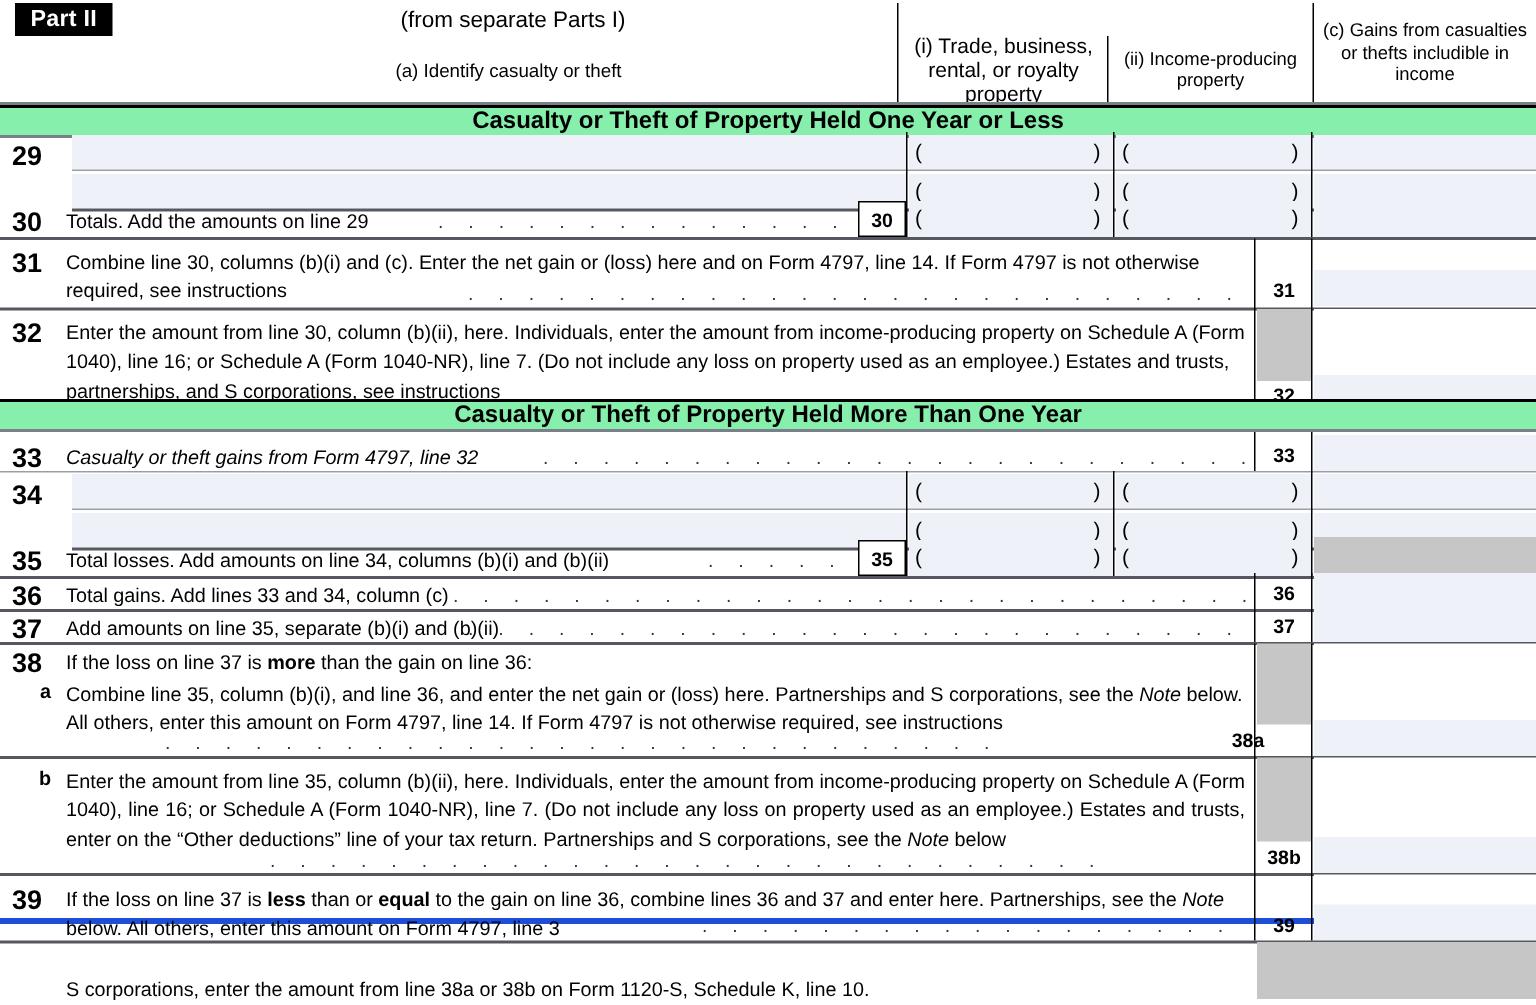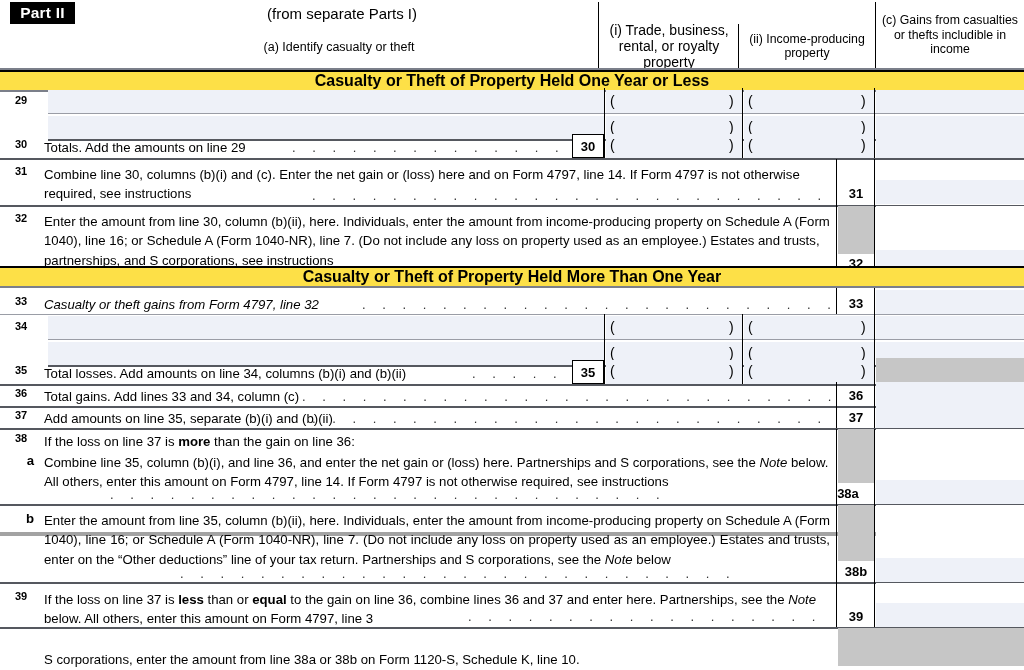--- a/index.html
+++ b/index.html
@@ -5,23 +5,23 @@
   html,body{margin:0;padding:0;}
   body{
     width:1024px;height:670px;
     background:#ffffff;
     font-family:"Liberation Sans", sans-serif;
     color:#000;
     overflow:hidden;
   }
   .form{
     position:relative;
-    width:1024px;height:536px;
+    width:1024px;height:616px;
     box-sizing:border-box;
-    border-bottom:4px solid #a3a3a3;
+    border-bottom:4px solid #1d4ed8;
   }
   .abs{position:absolute;}
   .gray{background:#c6c6c6;}
   .bold{font-weight:bold;}
   .ital{font-style:italic;}
 
   
   .hdr{position:absolute;left:0;top:0;width:1024px;height:70px;}
   .partii{
     position:absolute;left:10px;top:2px;width:65px;height:22px;
@@ -62,25 +62,25 @@
     border-left:1px solid #000;box-sizing:border-box;
   }
   .vline{position:absolute;width:1px;background:#000;}
 
   
   .sect{
     position:absolute;left:0;width:1024px;height:22px;
     border-top:2px solid #000;border-bottom:2px solid #7b7f8a;
     box-sizing:border-box;
     display:flex;align-items:center;justify-content:center;
-    font-size:16px;font-weight:bold;background:#fde047;
-  }
-
-  
-  .ln{position:absolute;font-size:11px;font-weight:bold;width:26px;text-align:center;}
+    font-size:16px;font-weight:bold;background:#86efac;
+  }
+
+  
+  .ln{position:absolute;font-size:18px;font-weight:bold;width:26px;text-align:left;}
   .lna{position:absolute;font-size:13.2px;font-weight:bold;width:16px;text-align:right;}
   .txt{position:absolute;font-size:13.2px;line-height:1.47;}
   .dots{display:inline;letter-spacing:6.5px;font-size:13px;color:#333;}
 
   
   .ebox{position:absolute;background:#eef1f8;}
   .ebox.white{background:#fff;}
   .paren{
     position:absolute;font-size:14px;color:#000;
   }
@@ -246,21 +246,21 @@
   <div class="txt" style="left:44px;top:432px;">
     <span>If the loss on line 37 is </span><span class="bold">more</span><span> than the gain on line 36:</span>
   </div>
 
   <div class="lna" style="left:18px;top:453px;">a</div>
   <div class="txt" style="left:44px;top:453px;width:786px;">
     <span>Combine line 35, column (b)(i), and line 36, and enter the net gain or (loss) here. Partnerships and S corporations, see the </span><span class="ital">Note</span><span> below. All others, enter this amount on Form 4797, line 14. If Form 4797 is not otherwise required, see instructions</span>
   </div>
   <div class="txt dots" style="left:110px;top:485px;width:722px;overflow:hidden;white-space:nowrap;">. . . . . . . . . . . . . . . . . . . . . . . . . . . .</div>
   <div class="gray" style="position:absolute;left:838px;top:429px;width:36px;height:54px;"></div>
-  <div class="numtag" style="left:814px;top:482px;width:36px;height:22px;margin-left:16px;">38a</div>
+  <div class="numtag" style="left:814px;top:482px;width:36px;height:22px;">38a</div>
   <div class="ebox white" style="left:876px;top:429px;width:148px;height:51px;"></div>
   <div class="ebox" style="left:876px;top:480px;width:148px;height:24px;"></div>
   <div class="hr2" style="left:0;top:504px;width:1024px;"></div>
 
   <div class="lna" style="left:18px;top:511px;">b</div>
   <div class="txt" style="left:44px;top:511px;width:786px;text-align:justify;">
     <span>Enter the amount from line 35, column (b)(ii), here. Individuals, enter the amount from income-producing property on Schedule A (Form 1040), line 16; or Schedule A (Form 1040-NR), line 7. (Do not include any loss on property used as an employee.) Estates and trusts, enter on the “Other deductions” line of your tax return. Partnerships and S corporations, see the </span><span class="ital">Note</span><span> below</span>
   </div>
   <div class="txt dots" style="left:180px;top:564px;width:652px;overflow:hidden;white-space:nowrap;">. . . . . . . . . . . . . . . . . . . . . . . . . . . .</div>
   <div class="gray" style="position:absolute;left:838px;top:505px;width:36px;height:56px;"></div>

